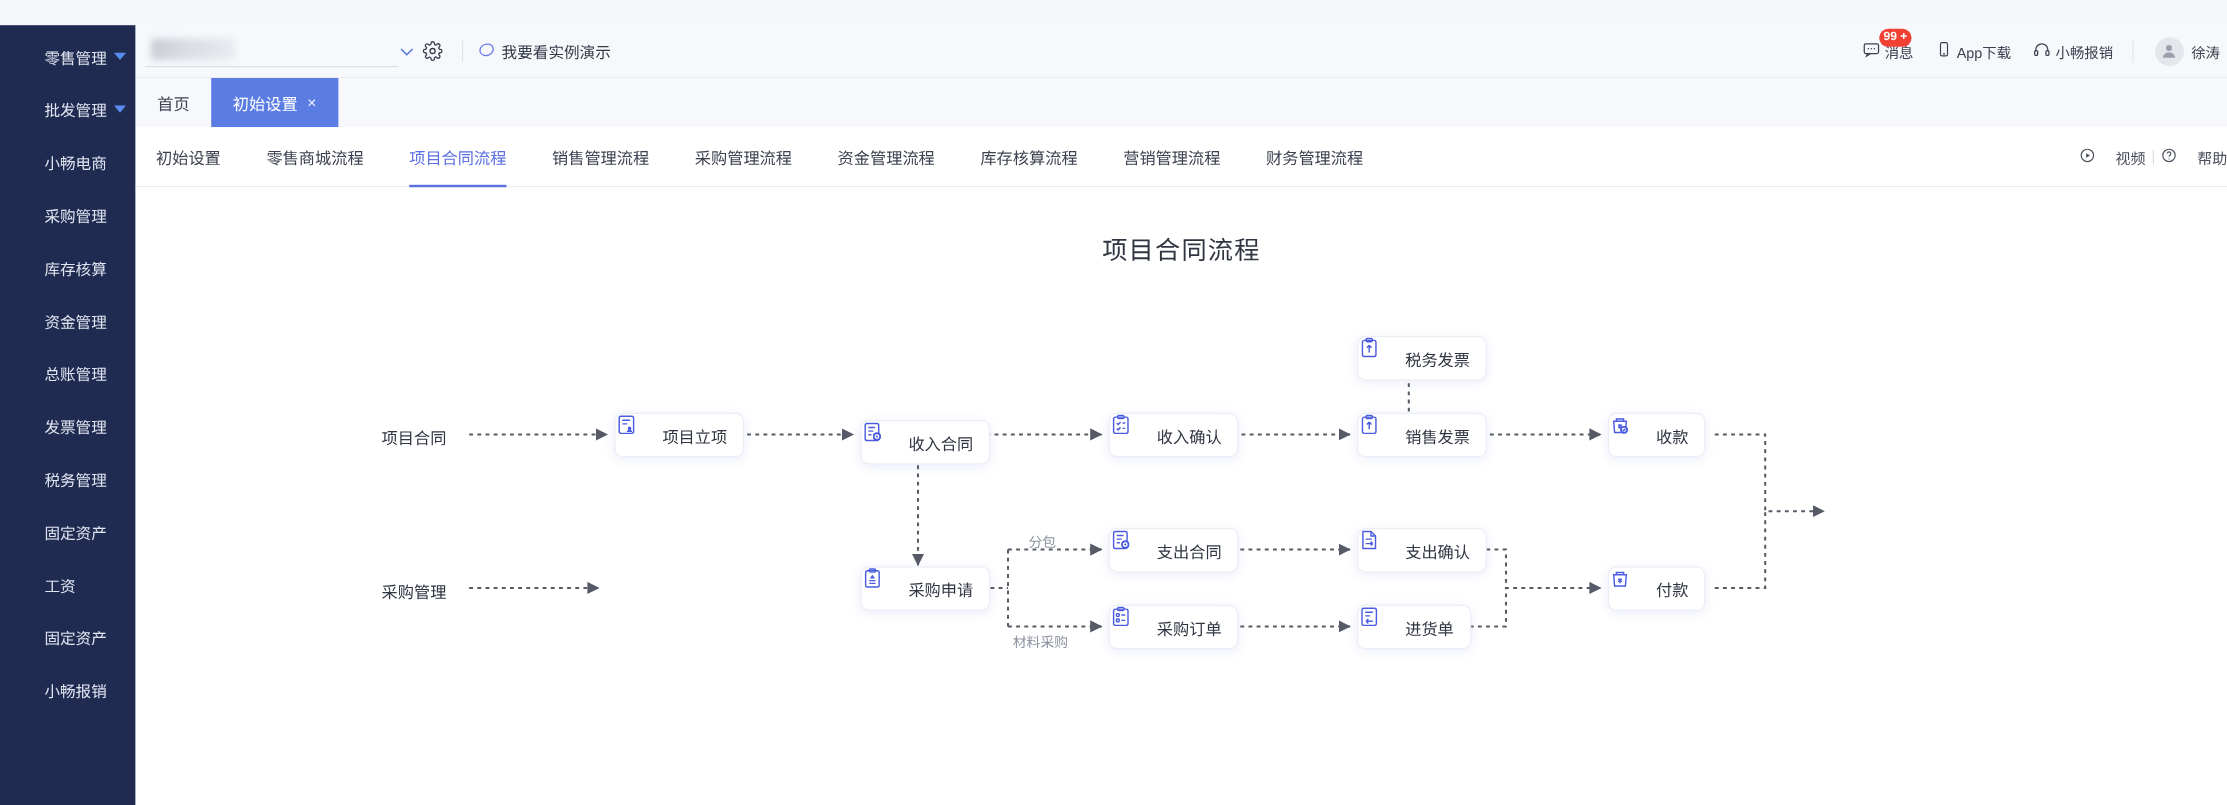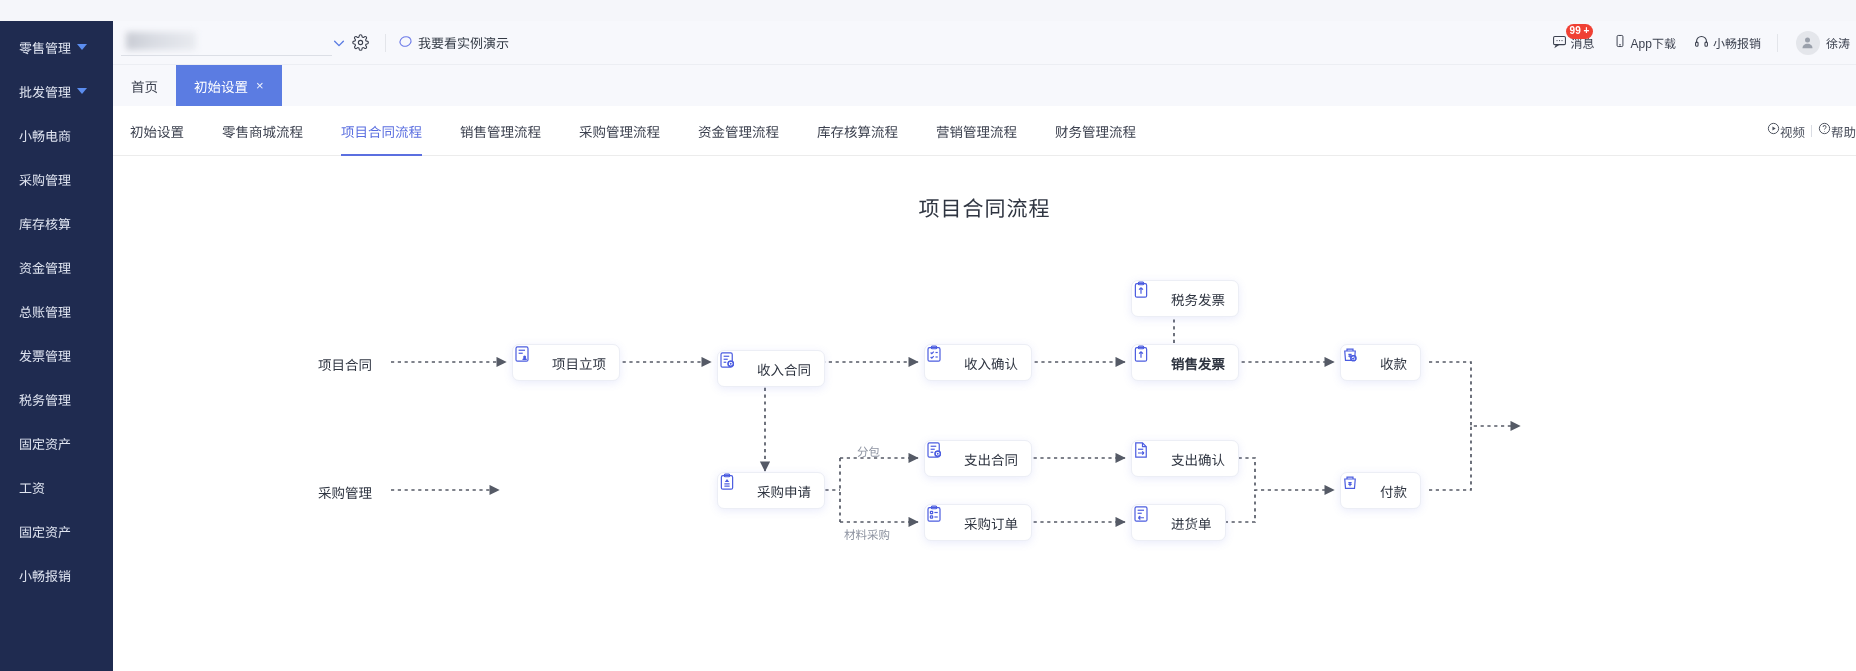--- a/index.html
+++ b/index.html
@@ -45,20 +45,21 @@
   }
   .nav-list { margin-top: 4px; }
   .nav-item {
     height: 44px;
     display: flex; align-items: center;
     padding-left: 19px;
     font-size: 13px;
     color: #dfe4f0;
     cursor: pointer;
     white-space: nowrap;
+    margin-left: 18px;
   }
   .nav-caret {
     margin-left: 6px;
     width: 0; height: 0;
     border-left: 5px solid transparent;
     border-right: 5px solid transparent;
     border-top: 6px solid #5b8def;
   }
 
   
@@ -188,21 +189,21 @@
     position: absolute; left: 0; right: 0; bottom: 0;
     height: 2px; background: #5b6fe0;
   }
   .subtabs-right {
     position: absolute; right: 0; top: 0; height: 50px;
     display: flex; align-items: center;
     font-size: 12.5px; color: #4a4f5c;
     gap: 6px;
     padding-right: 0px;
   }
-  .srl { display: flex; gap: 0; cursor: pointer; }
+  .srl { display: flex; align-items: center; gap: 17px; cursor: pointer; }
   .srl-div { width: 1px; height: 12px; background: #d9dce3; }
 
   .chart-title {
     text-align: center;
     font-size: 21px;
     color: #2f3541;
     margin-top: 36px;
     letter-spacing: 1px;
   }
 
@@ -530,21 +531,21 @@
             <rect x="8.5" y="1.5" width="7" height="3.5" rx="1.2"></rect>
             <path d="M7.5 10l1.6 1.6 2.6-2.8"></path>
               <line x1="14" y1="10" x2="17" y2="10"></line>
             <path d="M7.5 16l1.6 1.6 2.6-2.8"></path>
               <line x1="14" y1="16" x2="17" y2="16"></line>
           </svg>
         </span>
         <span>收入确认</span>
       </div>
 
-      <div class="node" style="left:1018px; top:238px;font-weight:bold;">
+      <div class="node" style="left:1018px; top:238px;">
         <span class="nicon">
           <svg width="18" height="18" viewBox="0 0 24 24" fill="none" stroke="#4b5ce0" stroke-width="1.6">
             <rect x="4.5" y="3.5" width="15" height="18" rx="2"></rect>
             <rect x="8.5" y="1.5" width="7" height="3.5" rx="1.2"></rect>
             <path d="M12 17V9.5M12 9l-2.6 2.6M12 9l2.6 2.6"></path>
           </svg>
         </span>
         <span>销售发票</span>
       </div>
 

